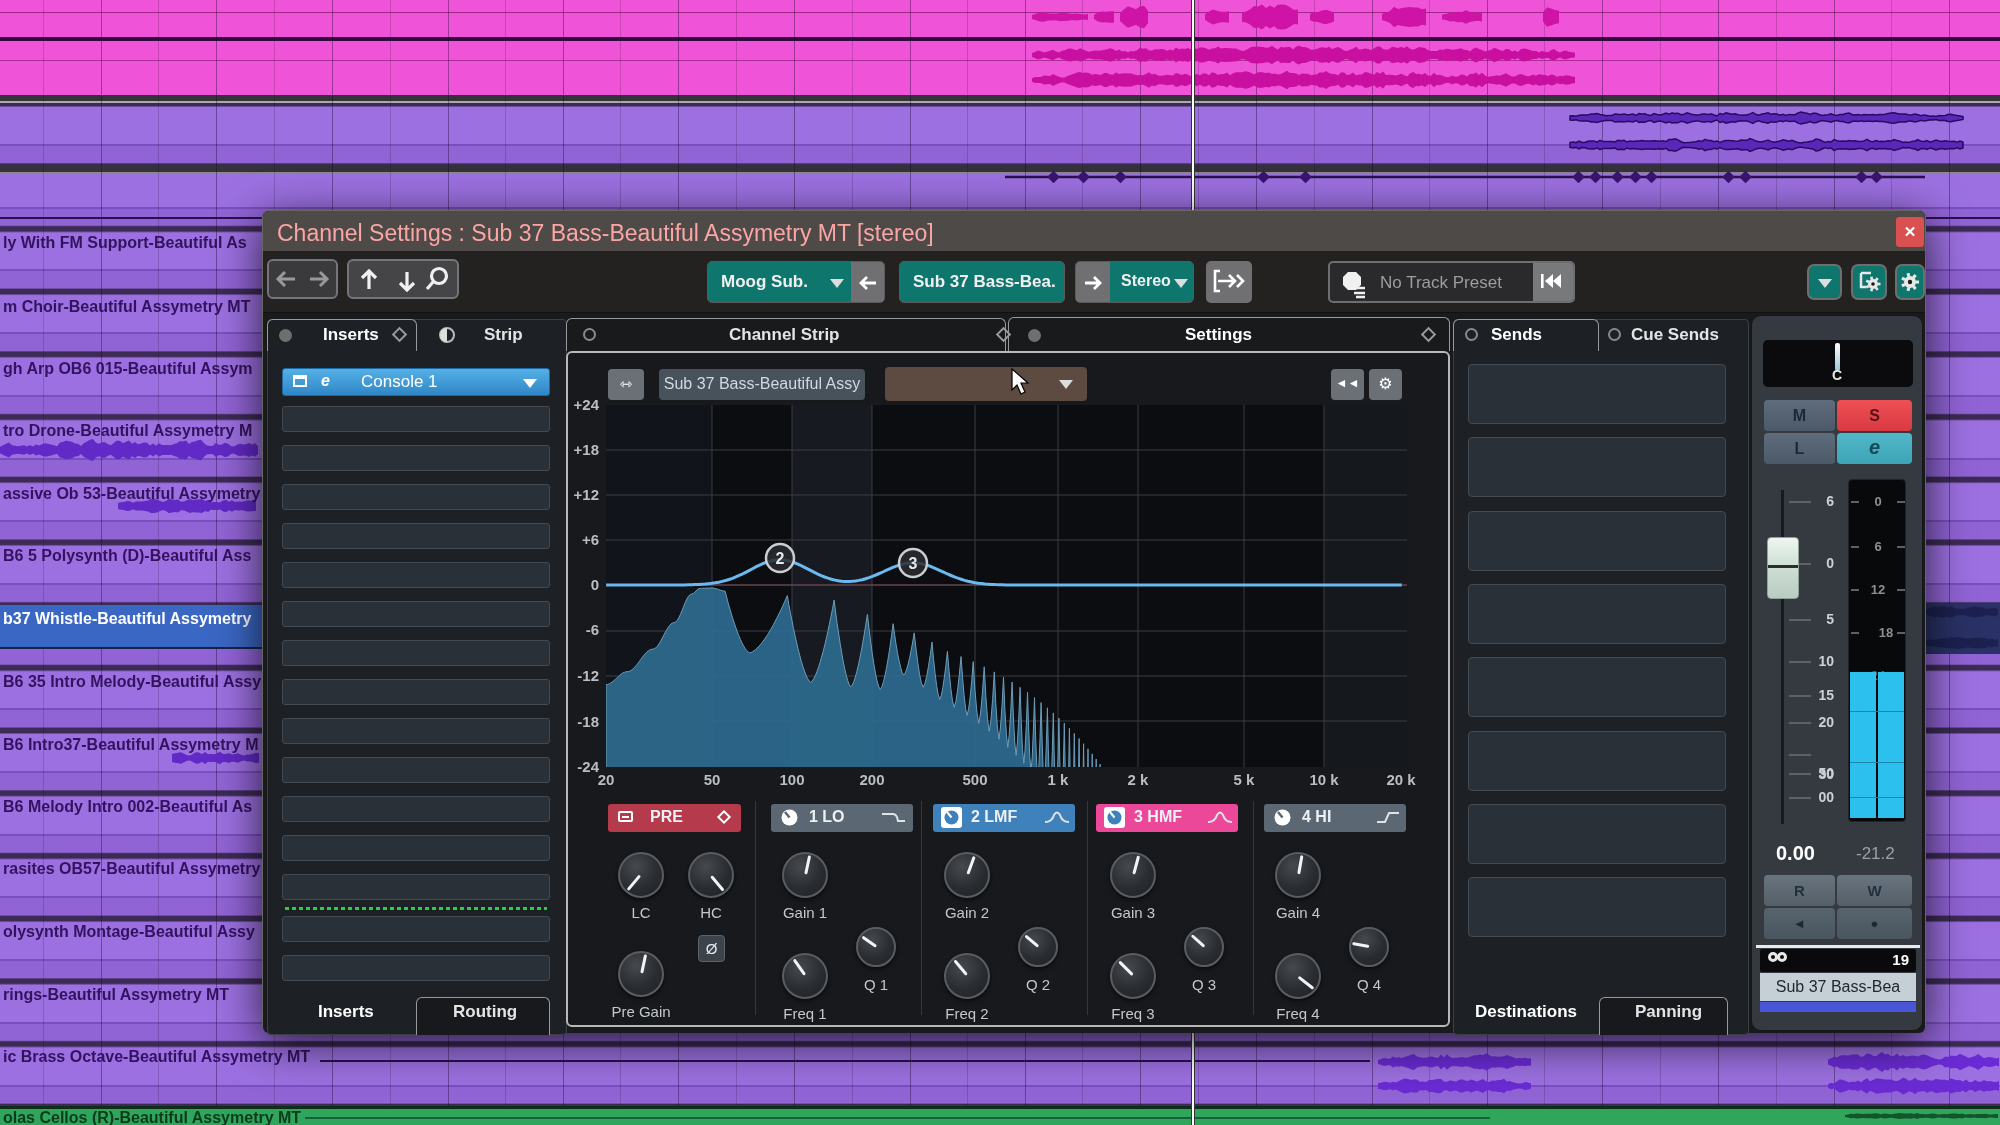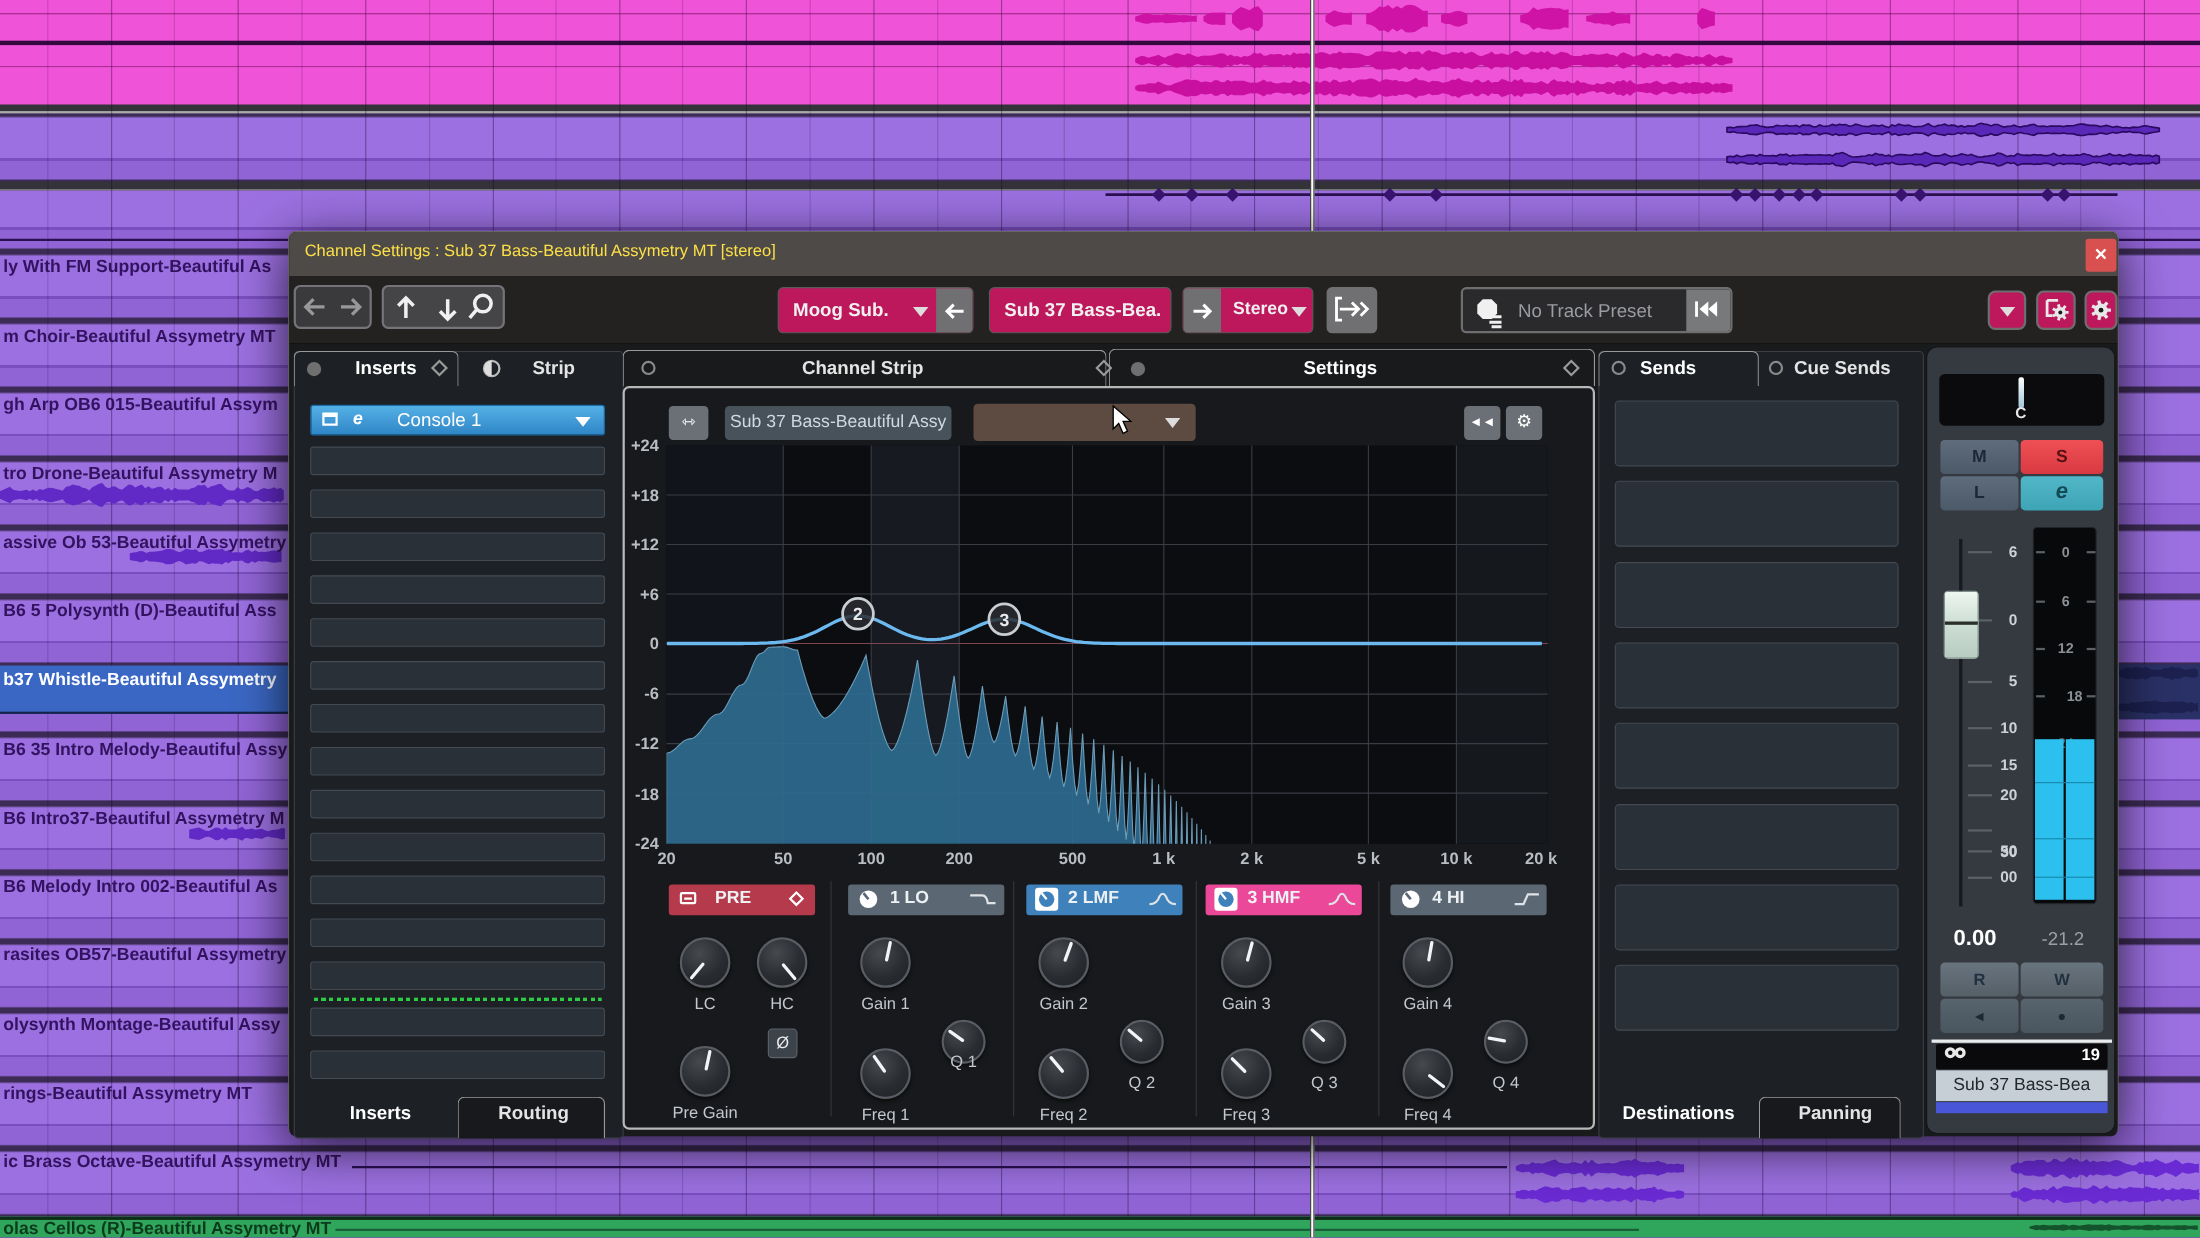--- a/index.html
+++ b/index.html
@@ -9,25 +9,25 @@
 #bggreen{position:absolute;left:0;top:1106px;width:2000px;height:19px;background:#2fa65b;border-top:3px solid #0e2e18}
 .vline{position:absolute;top:0;width:1px;height:1125px;background:rgba(20,5,40,.38)}
 .tname{position:absolute;left:3px;font-size:16px;font-weight:bold;color:#33135f;white-space:nowrap}
 #selrow{position:absolute;left:0;top:605px;width:262px;height:44px;background:#3b67c4;border-bottom:2px solid #16244d}
 #seltext{position:absolute;left:3px;top:610px;font-size:16px;font-weight:bold;color:#fff;white-space:nowrap}
 #playhead{position:absolute;left:1191px;top:0;width:4px;height:1125px;background:#fff;border-left:1px solid #333;border-right:1px solid #333}
 #badge{position:absolute;left:14px;top:17px;width:403px;height:169px;background:#2bd133;border-radius:9px}
 #badge span{position:absolute;left:calc(50% - 6px);top:92px;transform:translate(-50%,-50%) scaleX(.507);font-size:149px;font-weight:bold;color:#fff;letter-spacing:8px;-webkit-text-stroke:8px #fff;white-space:nowrap}
 #win{position:absolute;left:262px;top:210px;width:1664px;height:822px;background:#1b1b1b;border:1px solid #666;border-radius:7px;box-shadow:0 10px 45px rgba(0,0,0,.75)}
 #titlebar{position:absolute;left:0;top:0;width:100%;height:40px;background:#4d4a47;border-radius:6px 6px 0 0}
-#titlebar .t{position:absolute;left:14px;top:9px;font-size:15px;color:#fde047}
+#titlebar .t{position:absolute;left:14px;top:9px;font-size:23px;color:#fca5a5}
 #xbtn{position:absolute;right:1px;top:6px;width:28px;height:30px;background:#d85050;border-radius:3px;color:#fff;font-size:15px;font-weight:bold;text-align:center;line-height:29px}
 #toolbar{position:absolute;left:0;top:40px;width:100%;height:62px;background:#242220;border-bottom:1px solid #111}
 .tgroup{position:absolute;top:10px;height:42px;background:#3a3a3c;border:2px solid #74747a;border-radius:6px}
-.tbtn{position:absolute;top:10px;height:42px;background:#be185d;border-radius:5px;color:#eee}
+.tbtn{position:absolute;top:10px;height:42px;background:#0f766e;border-radius:5px;color:#eee}
 .ddtext{position:absolute;left:13px;top:10px;font-size:17px;color:#f0f0f0;font-weight:bold}
 .caret{position:absolute;top:17px;width:0;height:0;border-left:7px solid transparent;border-right:7px solid transparent;border-top:9px solid #ddd}
 .tabtxt{position:absolute;font-size:17px;font-weight:bold;color:#fff}
 .tabdim{position:absolute;font-size:17px;font-weight:bold;color:#e4e4e4}
 .circ{position:absolute;width:13px;height:13px;border-radius:50%;background:#6f6f6f}
 .circo{position:absolute;width:13px;height:13px;border-radius:50%;border:2px solid #8a8a8a}
 .diam{position:absolute;width:11px;height:11px;border:2px solid #9a9a9a;transform:rotate(45deg)}
 #lpanel{position:absolute;left:4px;top:108px;width:300px;height:716px;background:#1d2126;border:1px solid #3a3f46;border-radius:4px}
 .slot{position:absolute;left:19px;width:268px;height:26px;background:#2a3037;border:1px solid #434a52;border-radius:3px}
 .greendots{position:absolute;left:22px;width:262px;height:3px;background:repeating-linear-gradient(90deg,#2ecc44 0 4px,transparent 4px 7px)}
@@ -442,21 +442,21 @@
         <div class="ptr" style="transform:rotate(12deg)"></div>
       </div>
       <div class="klab" style="left:482px;top:693px">Gain 1</div>
       <div class="knob" style="left:519px;top:742px;width:46px;height:46px">
         <div class="ptr" style="transform:rotate(-35deg)"></div>
       </div>
       <div class="klab" style="left:482px;top:794px">Freq 1</div>
       <div class="knob" style="left:593px;top:716px;width:40px;height:40px">
         <div class="ptr" style="transform:rotate(-55deg)"></div>
       </div>
-      <div class="klab" style="left:553px;top:746px">Q 1</div>
+      <div class="klab" style="left:553px;top:765px">Q 1</div>
       <div class="knob" style="left:681px;top:641px;width:46px;height:46px">
         <div class="ptr" style="transform:rotate(20deg)"></div>
       </div>
       <div class="klab" style="left:644px;top:693px">Gain 2</div>
       <div class="knob" style="left:681px;top:742px;width:46px;height:46px">
         <div class="ptr" style="transform:rotate(-40deg)"></div>
       </div>
       <div class="klab" style="left:644px;top:794px">Freq 2</div>
       <div class="knob" style="left:755px;top:716px;width:40px;height:40px">
         <div class="ptr" style="transform:rotate(-50deg)"></div>

